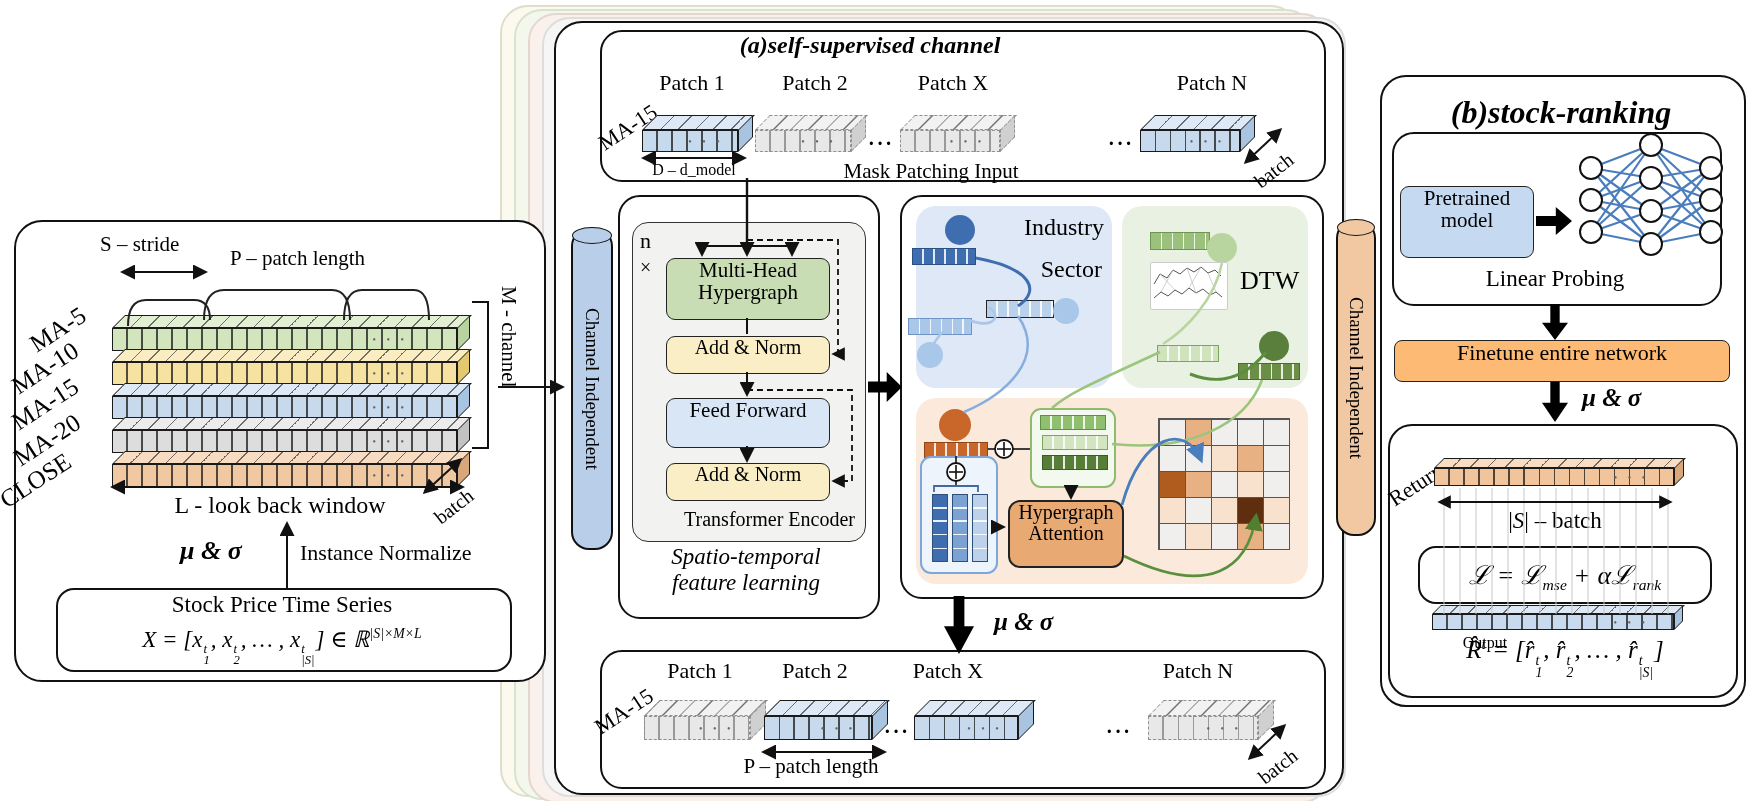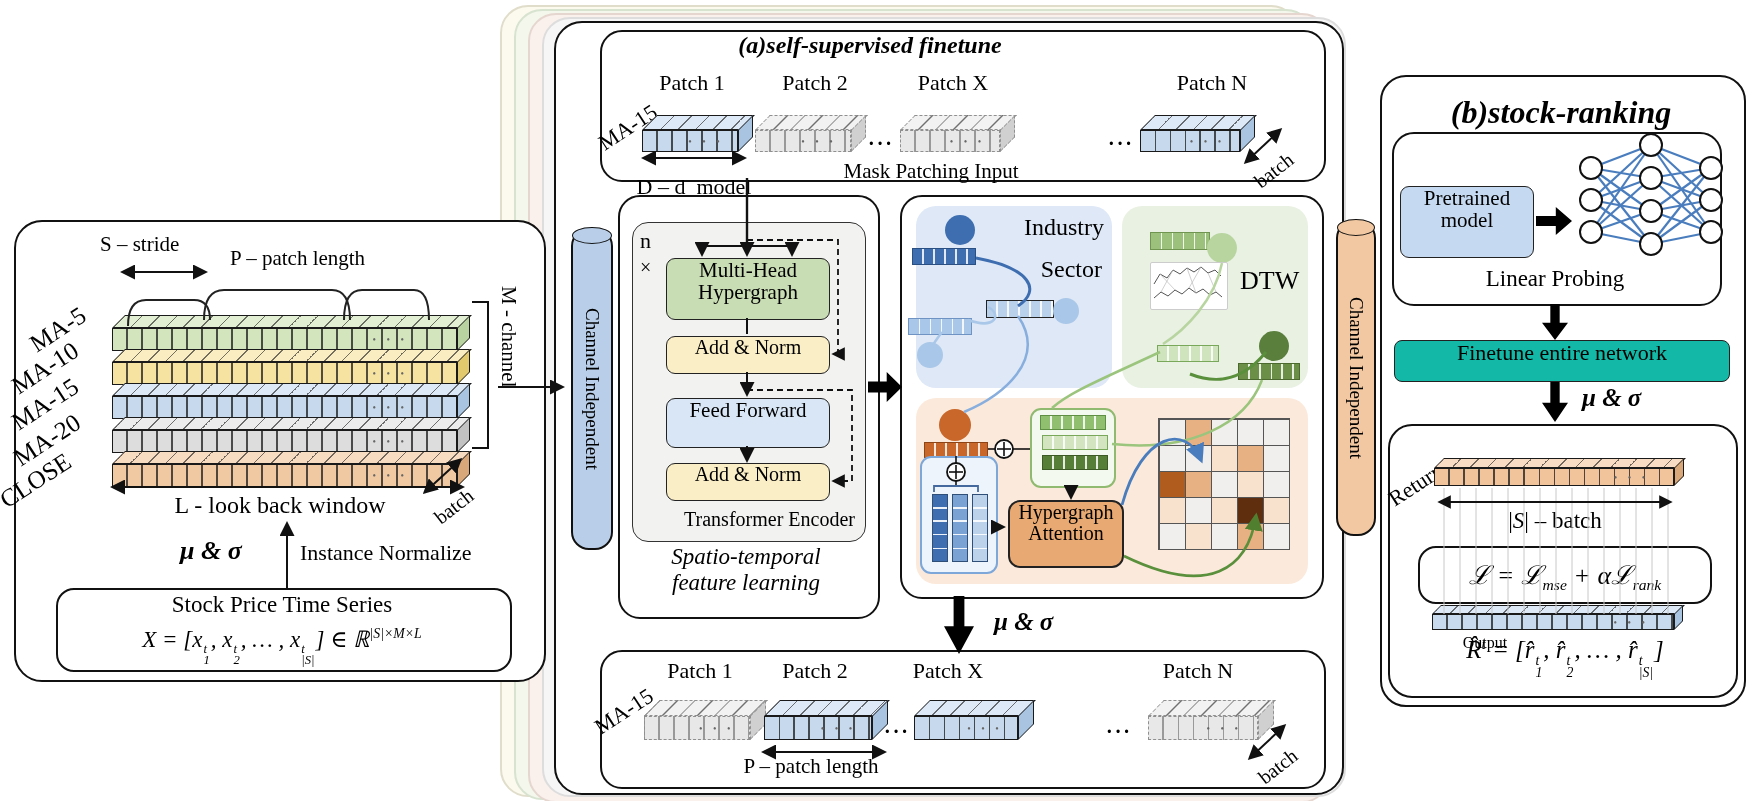--- a/index.html
+++ b/index.html
@@ -138,21 +138,21 @@
     <div class="panel" style="left:554px;top:21px;width:786px;height:770px;"></div>
 
     <div class="cyl" style="left:571px;top:228px;width:38px;height:318px;background:#b9cfe9;">
       <span>Channel Independent</span>
       </div>
     <div class="cyl" style="left:1336px;top:220px;width:36px;height:312px;background:#f1c8a2;">
       <span>Channel Independent</span>
       </div>
 
     <div class="subpanel" style="left:600px;top:30px;width:722px;height:148px;"></div>
-    <div class="lbl bi ctr" style="left:640px;top:32px;width:460px;font-size:24px;">(a)self-supervised finetune</div>
+    <div class="lbl bi ctr" style="left:640px;top:32px;width:460px;font-size:24px;">(a)self-supervised channel</div>
     <div class="lbl rot" style="left:608px;top:130px;font-size:22px;">MA-15</div>
     <div class="lbl ctr" style="left:642px;top:70px;width:100px;font-size:22px;">Patch 1</div>
     <div class="lbl ctr" style="left:765px;top:70px;width:100px;font-size:22px;">Patch 2</div>
     <div class="lbl ctr" style="left:903px;top:70px;width:100px;font-size:22px;">Patch X</div>
     <div class="lbl ctr" style="left:1162px;top:70px;width:100px;font-size:22px;">Patch N</div>
 
     <div class="slab" style="left:642px;top:130px;width:96px;height:22px;--d:13px;--face:#c6d9ed;--top:#dde9f6;--side:#a9c4e0;">
       <div class="st"></div>
         <div class="ssd"></div>
         <div class="sf">
@@ -176,21 +176,21 @@
       </div>
     <div class="ell" style="left:1108px;top:132px;">···</div>
     <div class="slab" style="left:1140px;top:130px;width:100px;height:22px;--d:13px;--face:#c6d9ed;--top:#dde9f6;--side:#a9c4e0;">
       <div class="st"></div>
         <div class="ssd"></div>
         <div class="sf">
           <span class="dots">• • •</span>
         </div>
       </div>
 
-    <div class="lbl ctr" style="left:624px;top:174px;width:140px;font-size:22px;">D – d_model</div>
+    <div class="lbl ctr" style="left:624px;top:161px;width:140px;font-size:16px;">D – d_model</div>
     <div class="lbl ctr" style="left:811px;top:159px;width:240px;font-size:21px;">Mask Patching Input</div>
     <div class="lbl rot38" style="left:1264px;top:170px;font-size:20px;">batch</div>
 
     <div class="subpanel" style="left:618px;top:195px;width:258px;height:420px;"></div>
     <div class="region" style="left:632px;top:222px;width:232px;height:318px;background:#f2f2f1;border:1.8px solid #333;border-radius:16px;"></div>
     <div class="lbl" style="left:640px;top:228px;font-size:22px;">n</div>
     <div class="lbl" style="left:640px;top:256px;font-size:20px;">×</div>
     <div class="blk" style="left:666px;top:258px;width:162px;height:60px;background:#c9ddb4;font-size:21px;">
       <span>Multi-Head Hypergraph</span>
       </div>
@@ -313,21 +313,21 @@
     <div class="lbl ctr" style="left:716px;top:754px;width:190px;font-size:21px;">P – patch length</div>
     <div class="lbl rot38" style="left:1268px;top:766px;font-size:20px;">batch</div>
 
     <div class="panel" style="left:1380px;top:75px;width:362px;height:628px;border-radius:26px;"></div>
     <div class="lbl bi ctr" style="left:1392px;top:94px;width:338px;font-size:32px;">(b)stock-ranking finetune</div>
     <div class="subpanel" style="left:1392px;top:132px;width:326px;height:170px;"></div>
     <div class="blk" style="left:1400px;top:186px;width:132px;height:70px;background:#c5d9f0;font-size:21px;">
       <span>Pretrained model</span>
       </div>
     <div class="lbl ctr" style="left:1420px;top:266px;width:270px;font-size:23px;">Linear Probing</div>
-    <div class="blk" style="left:1394px;top:340px;width:334px;height:40px;background:#14b8a6;border-radius:8px;font-size:22px;">
+    <div class="blk" style="left:1394px;top:340px;width:334px;height:40px;background:#fdba74;border-radius:8px;font-size:22px;">
       <span>Finetune entire network</span>
       </div>
     <div class="lbl bi" style="left:1582px;top:384px;font-size:25px;">μ &amp; σ</div>
     <div class="subpanel" style="left:1388px;top:424px;width:346px;height:270px;border-radius:24px;"></div>
     <div class="lbl rot" style="left:1398px;top:486px;font-size:22px;">Return</div>
 
     <div class="slab" style="left:1434px;top:468px;width:240px;height:18px;--d:8px;--face:#f2c49c;--top:#f8dcc4;--side:#d9a87a;">
       <div class="st"></div>
         <div class="ssd"></div>
         <div class="sf">

